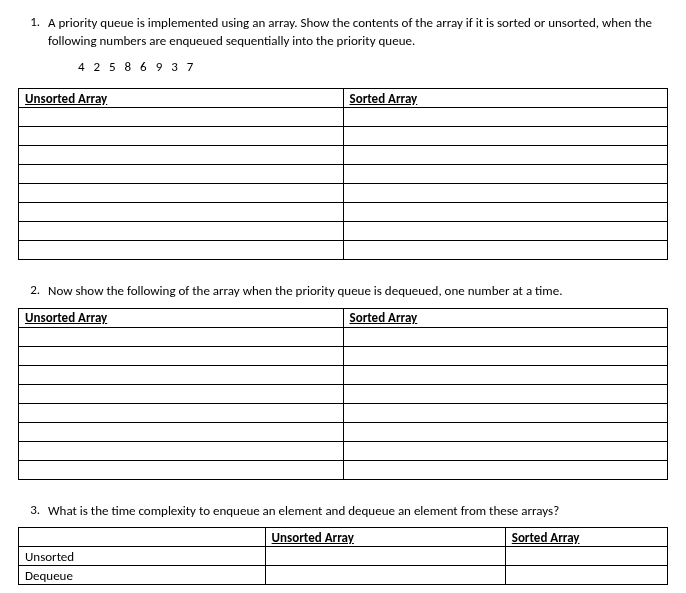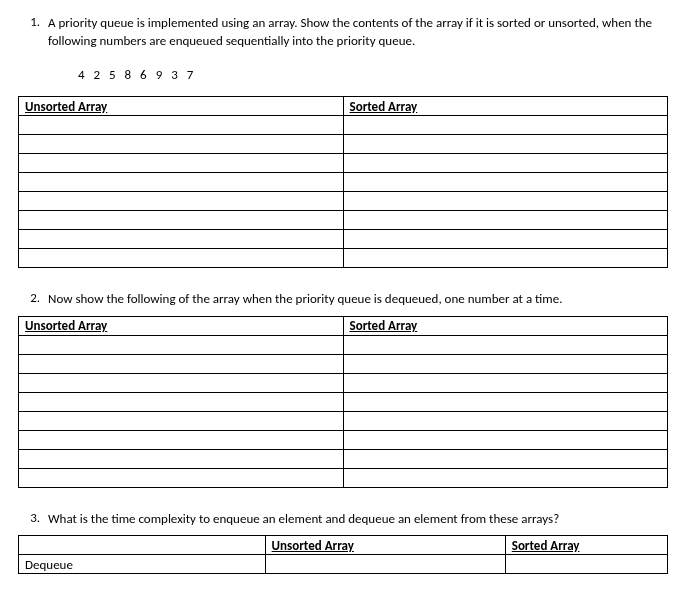--- a/index.html
+++ b/index.html
@@ -25,21 +25,21 @@
     flex: 0 0 22px;
     text-align: right;
     padding-right: 8px;
   }
   .q-text {
     flex: 1;
     line-height: 1.35;
   }
   .numbers {
     margin-left: 60px;
-    margin-top: 18px;
+    margin-top: 10px;
     margin-bottom: 14px;
     letter-spacing: 3px;
   }
   table.pq {
     border-collapse: collapse;
     width: 100%;
     table-layout: fixed;
     margin-bottom: 22px;
   }
   table.pq td, table.pq th {
@@ -181,20 +181,25 @@
       <col style="width:37%">
       <col style="width:25%">
     </colgroup>
     <tbody>
         <tr>
       <td></td>
       <td><span class="u">Unsorted Array</span></td>
       <td><span class="u">Sorted Array</span></td>
     </tr>
     <tr>
+      <td>Unsorted</td>
+      <td></td>
+      <td></td>
+    </tr>
+    <tr>
       <td>Dequeue</td>
       <td></td>
       <td></td>
     </tr>
   </tbody>
     </table>
 
 </div>
 
 </body></html>

